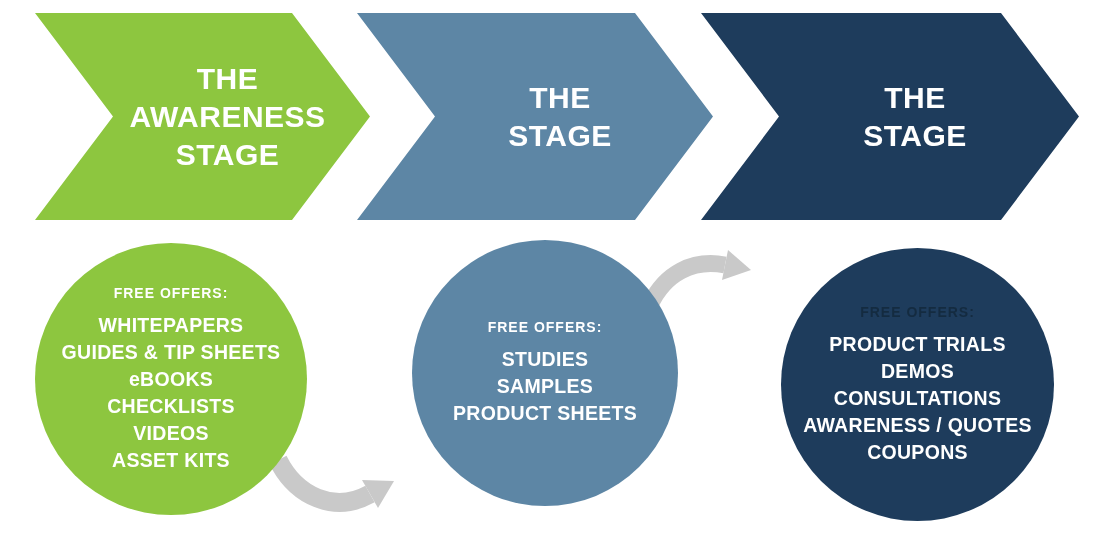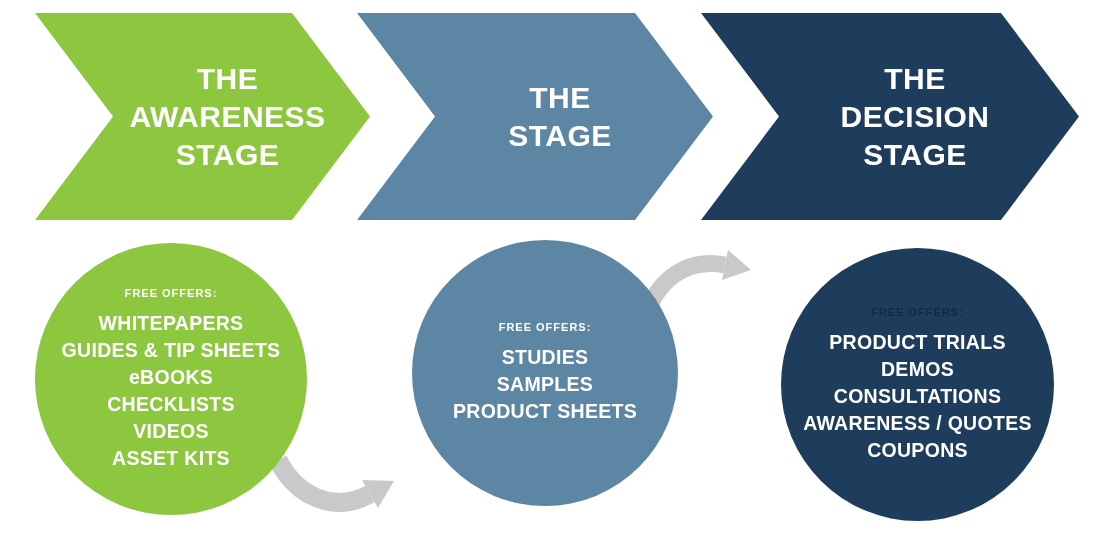--- a/index.html
+++ b/index.html
@@ -42,21 +42,21 @@
     border-radius: 50%;
     display: flex;
     flex-direction: column;
     justify-content: center;
     align-items: center;
     text-align: center;
     color: #ffffff;
     font-weight: bold;
   }
   .circle .heading {
-    font-size: 11px;
+    font-size: 14px;
     letter-spacing: 1px;
     margin-bottom: 11px;
   }
   .circle .item {
     font-size: 19.5px;
     line-height: 27px;
     letter-spacing: 0.3px;
   }
   .circle.awareness-c     { left: 35px;  top: 243px; width: 272px; height: 272px; background: #8dc63f; }
   .circle.consideration-c { left: 412px; top: 240px; width: 266px; height: 266px; background: #5d86a5; }
@@ -80,21 +80,20 @@
     <div>STAGE</div>
   </div>
 
   <div class="chevron consideration">
     <div>THE</div>
     <div>STAGE</div>
   </div>
 
   <div class="chevron decision">
     <div>THE</div>
-    <div>DECISION</div>
     <div>STAGE</div>
   </div>
 
   <div class="connector c1">
     <svg viewBox="0 0 150 82" xmlns="http://www.w3.org/2000/svg">
       <path d="M6,18 C24,54 62,72 98,52" fill="none" stroke="#c9c9c9" stroke-width="19"></path>
       <polygon points="106,66 90,38 122,39" fill="#c9c9c9"></polygon>
     </svg>
   </div>
 

